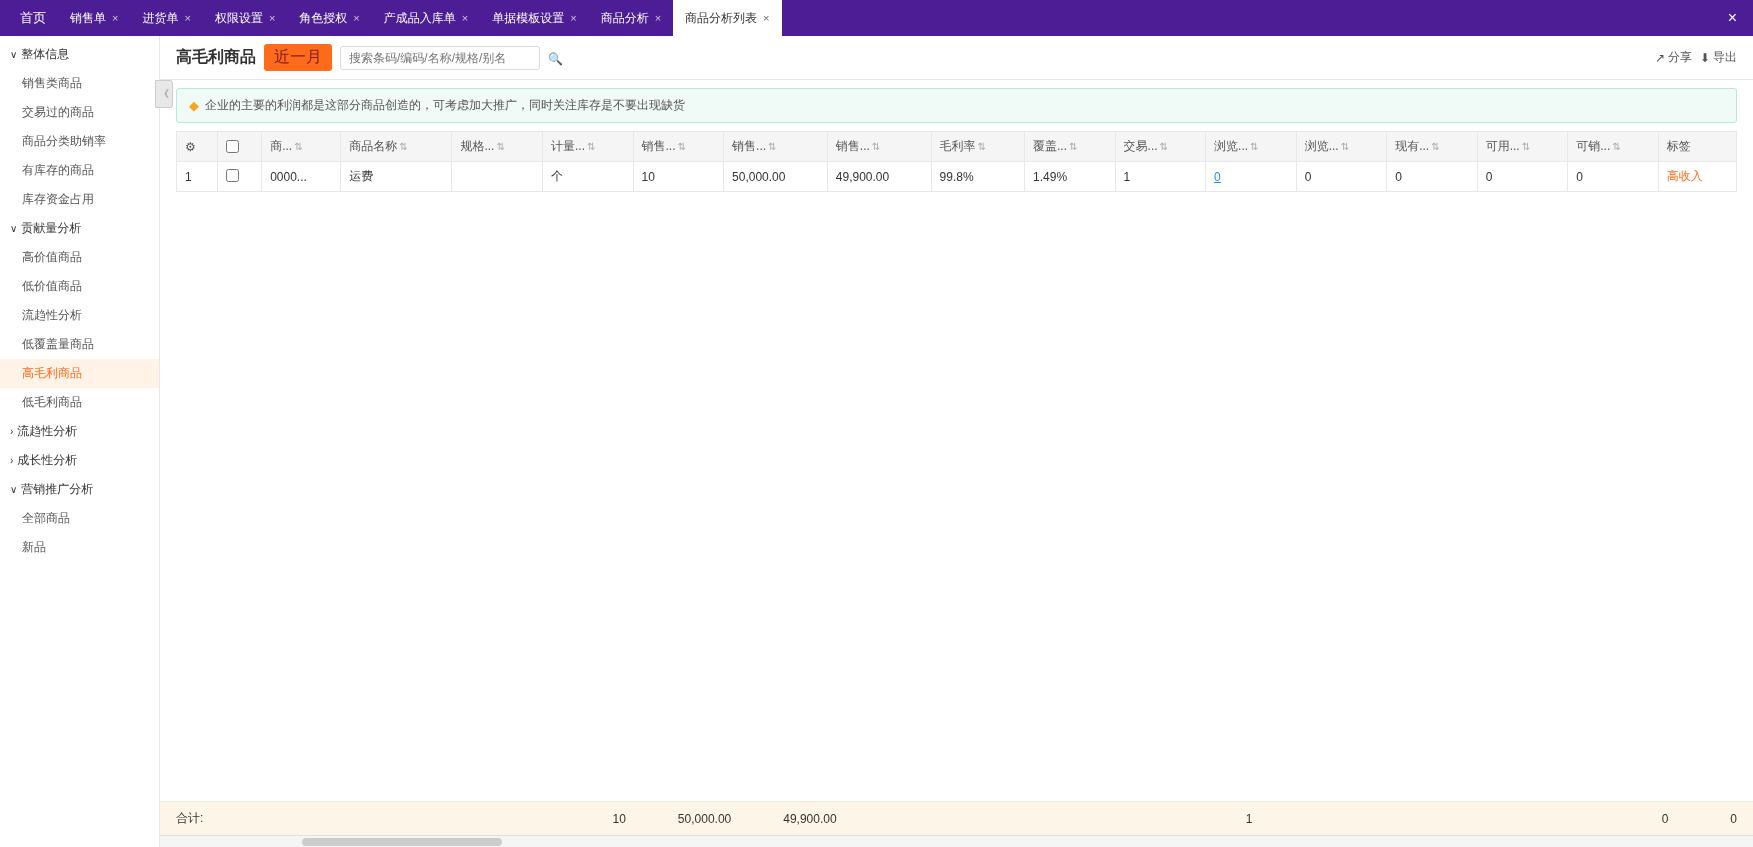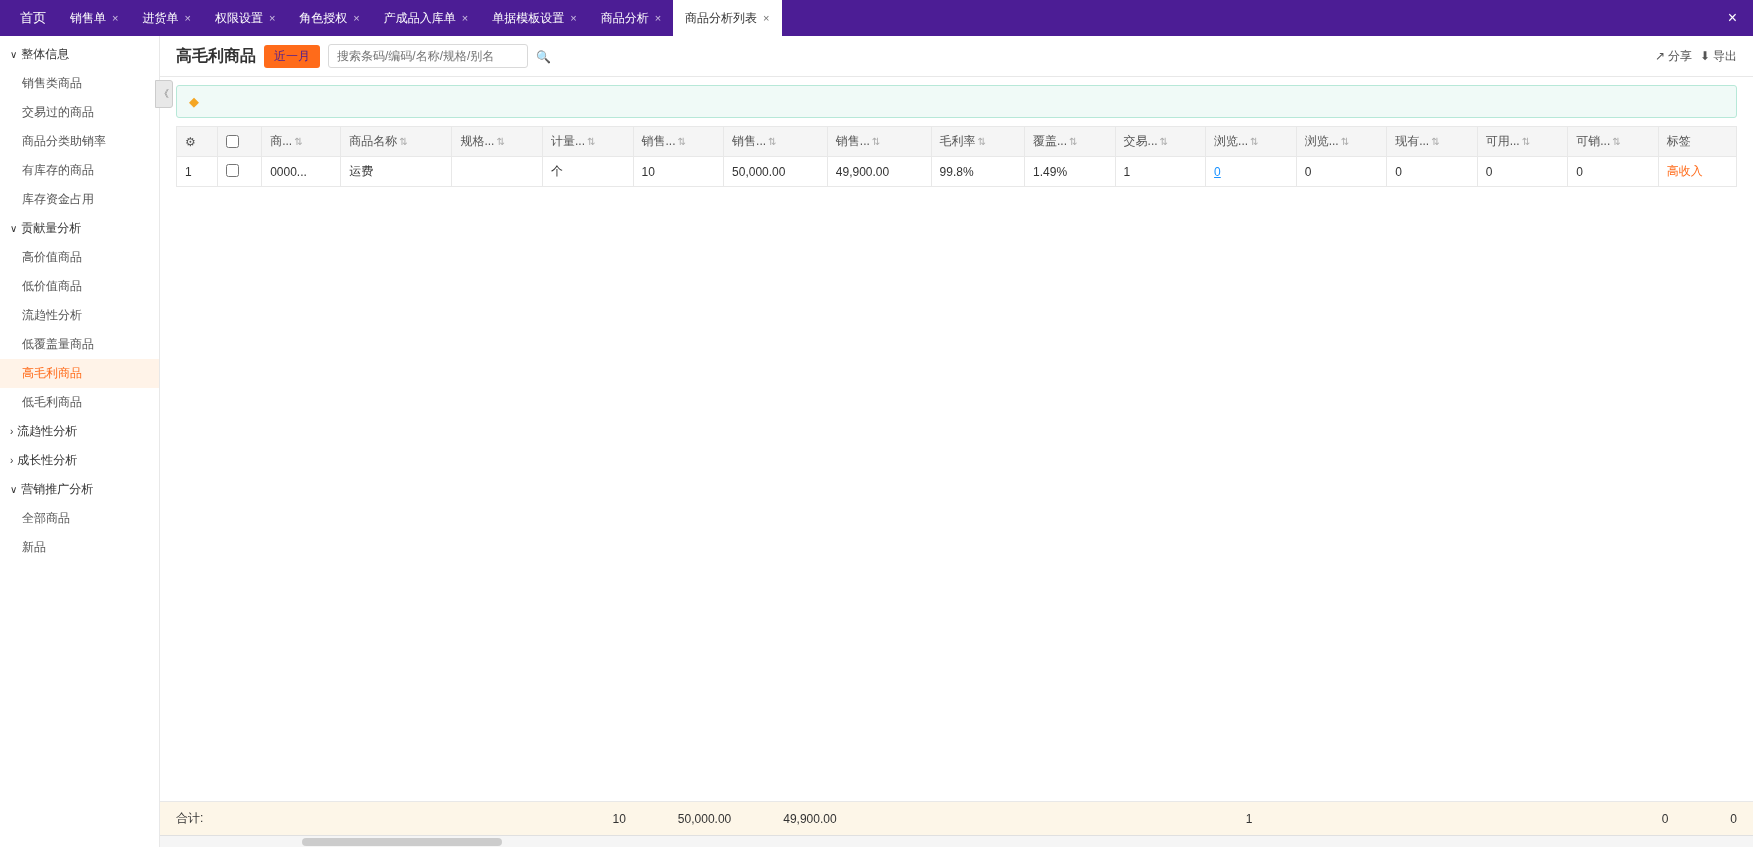--- a/index.html
+++ b/index.html
@@ -98,26 +98,26 @@
       gap: 8px;
       flex-shrink: 0;
     }
     .content-title {
       font-size: 16px;
       font-weight: bold;
       color: #333;
     }
     .filter-btn {
       background: #ff6b1a;
-      color: #4c1d95;
+      color: #7f1d1d;
       border: none;
       border-radius: 3px;
       padding: 3px 10px;
       cursor: pointer;
-      font-size: 12px;
+      font-size: 16px;
     }
     .search-input {
       border: 1px solid #d9d9d9;
       border-radius: 3px;
       padding: 4px 8px;
       width: 200px;
       outline: none;
       font-size: 12px;
     }
     .search-btn {
@@ -349,20 +349,21 @@
         <span>分享</span>
       </button>
       <button class="action-btn">
         <span>⬇</span>
         <span>导出</span>
       </button>
     </div>
 
     <div class="tip-bar">
       <span class="tip-icon">◆</span>
+      <span>企业的主要的利润都是这部分商品创造的，可考虑加大推广，同时关注库存是不要出现缺货</span>
     </div>
 
     <div class="table-container">
       <table class="data-table">
         <thead>
           <tr>
             <th>
               <div class="col-header">
                 <span>⚙</span>
               </div>

